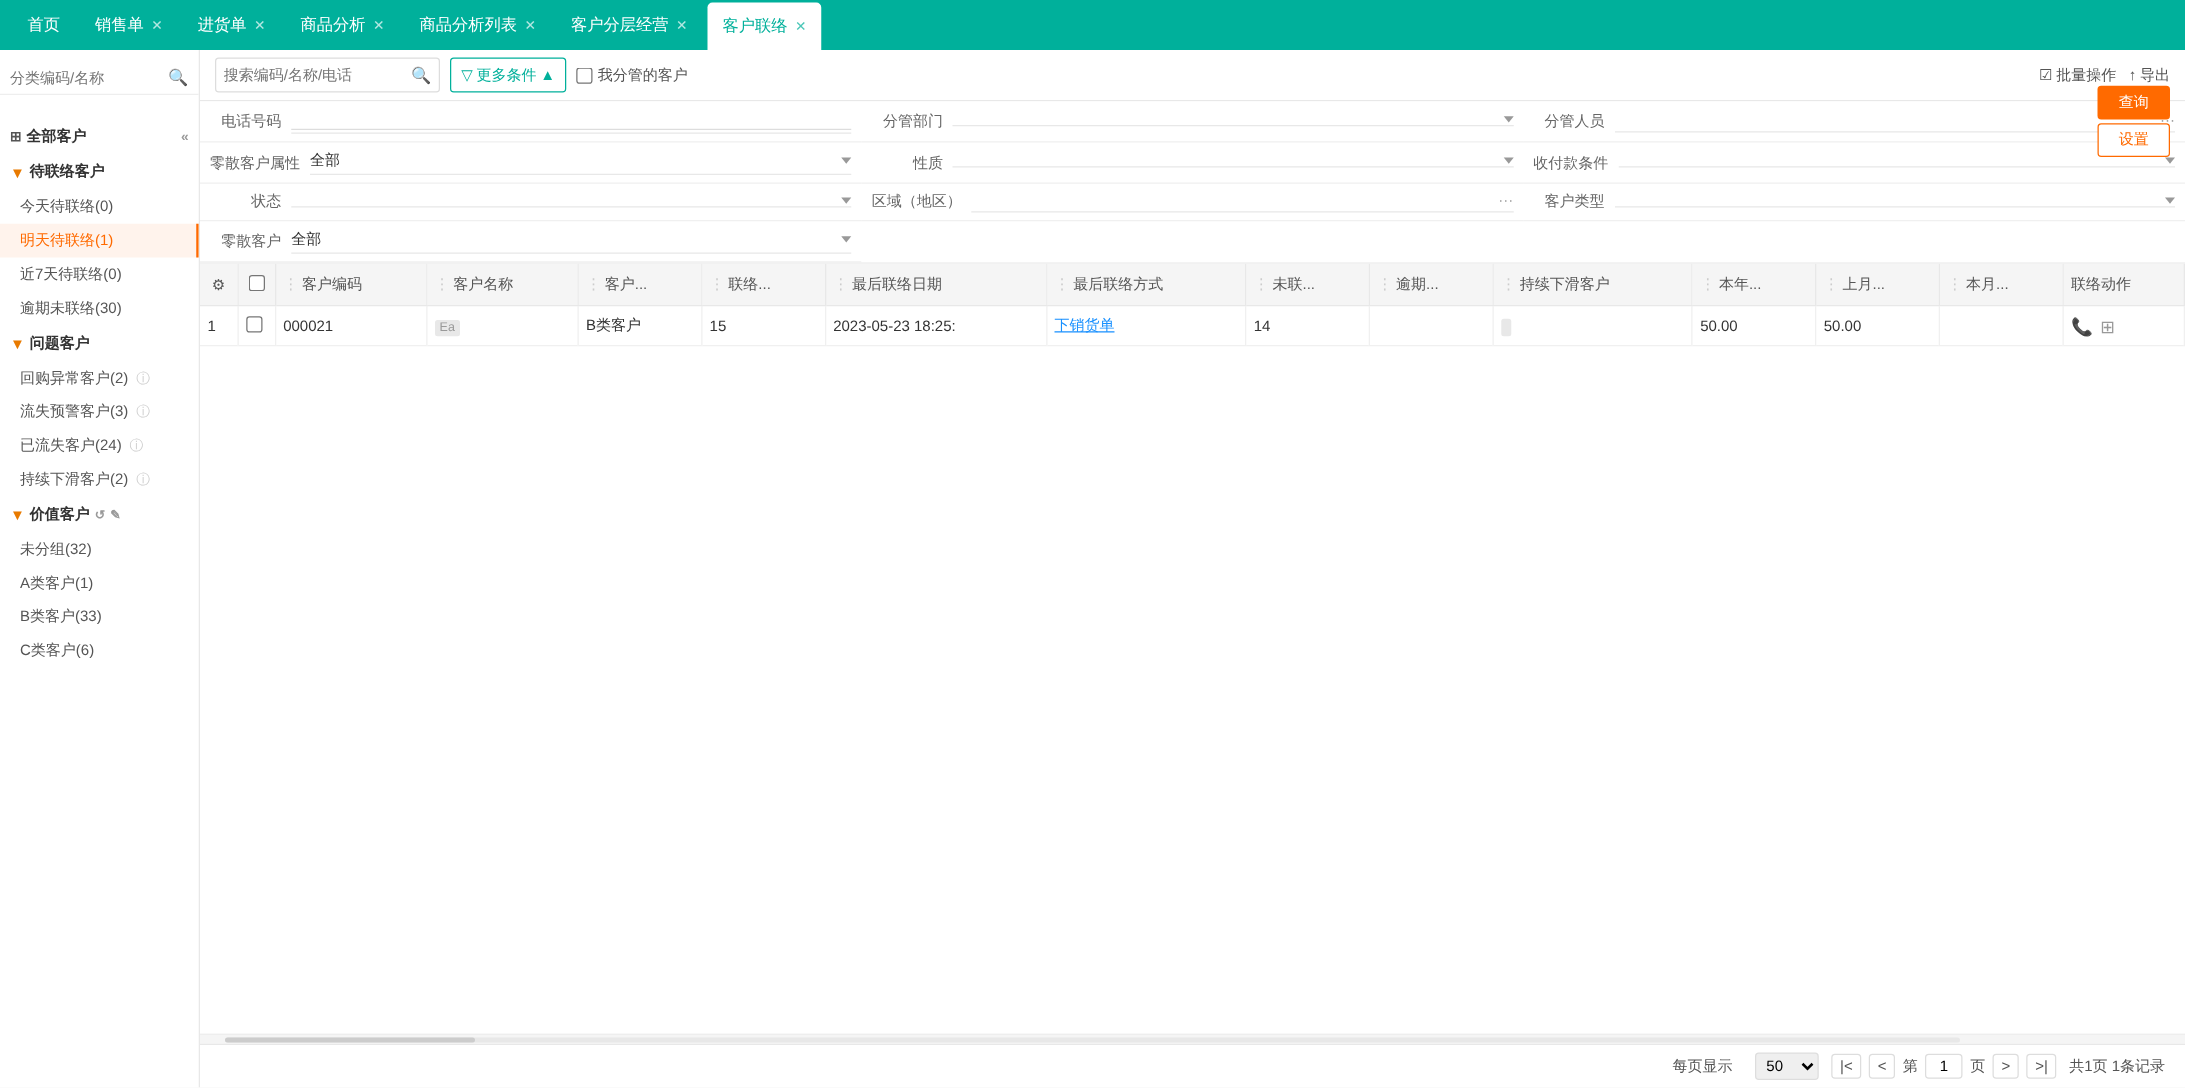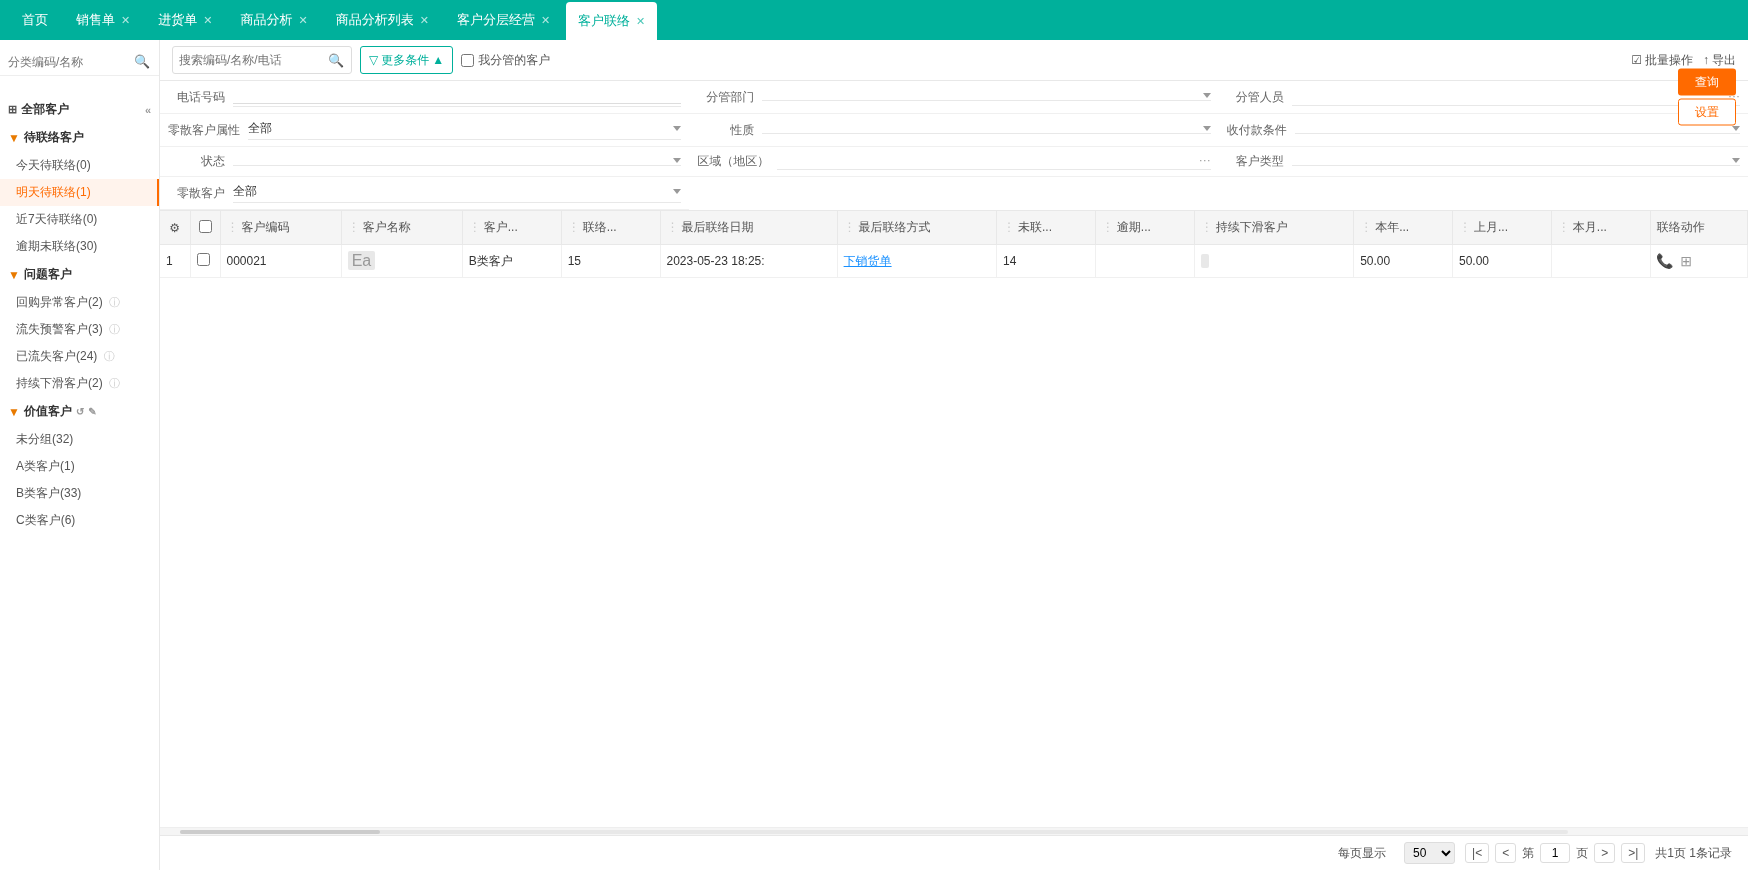--- a/index.html
+++ b/index.html
@@ -295,21 +295,21 @@
             <th><span class="col-drag">⋮</span><span>本月...</span></th>
             <th><span>联络动作</span></th>
           </tr>
         </thead>
         <tbody>
           <tr>
             <td>1</td>
             <td><input type="checkbox" class="checkbox-input" style=""></td>
             <td>000021</td>
             <td>
-              <span style="background:#e8e8e8;color:#999;padding:1px 4px;font-size:16px;border-radius:2px;">Ea</span>
+              <span style="background:#e8e8e8;color:#999;padding:1px 4px;font-size:10px;border-radius:2px;">Ea</span>
             </td>
             <td>B类客户</td>
             <td>15</td>
             <td>2023-05-23 18:25:</td>
             <td><span class="link-text">下销货单</span></td>
             <td>14</td>
             <td></td>
             <td>
               <span style="background:#e8e8e8;color:#999;padding:1px 4px;font-size:11px;border-radius:2px;"></span>
             </td>

